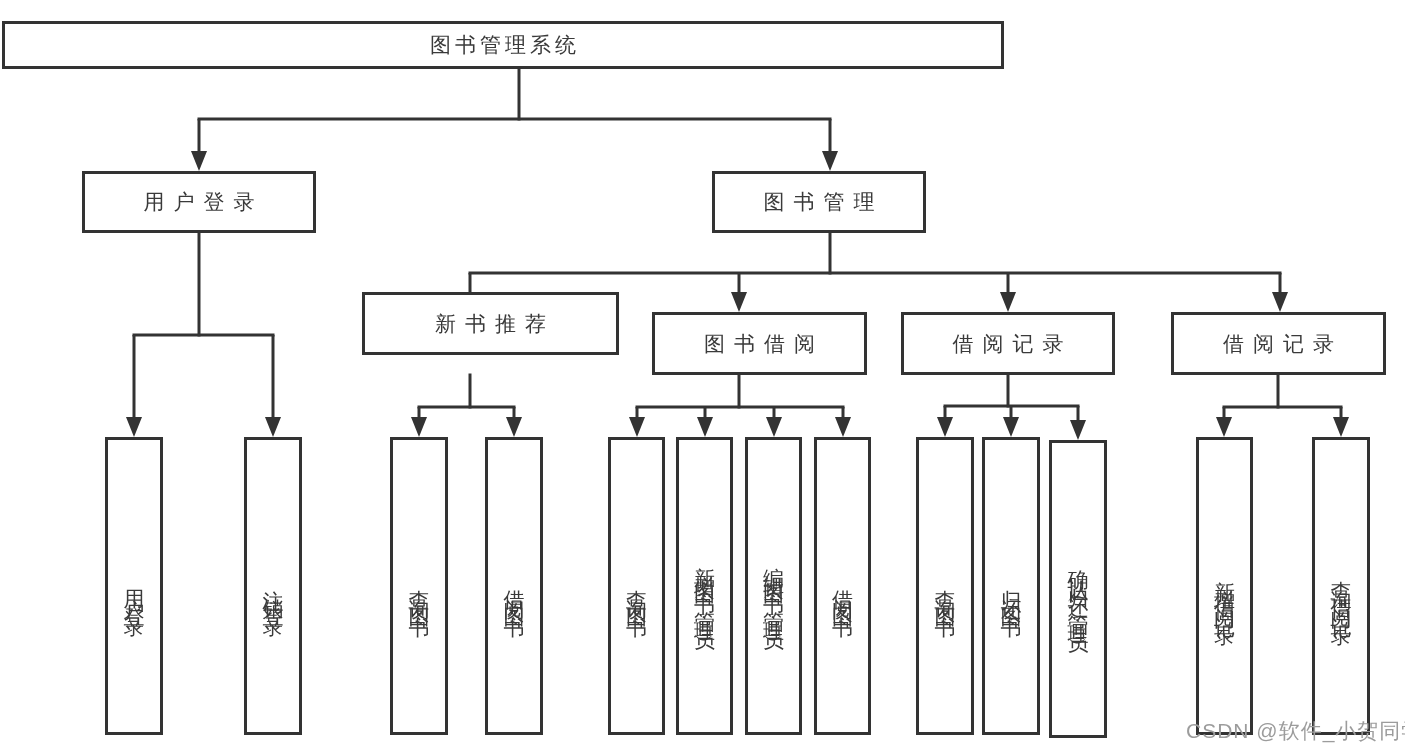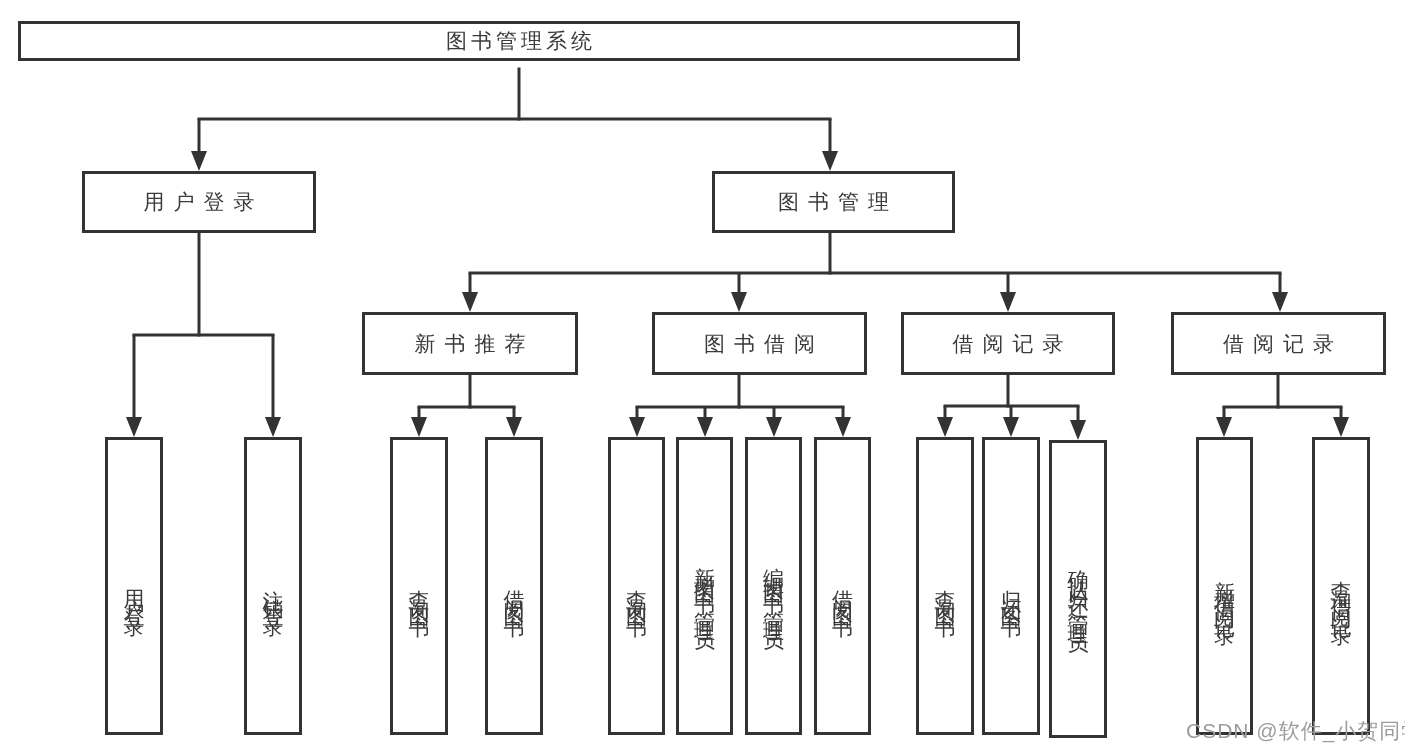--- a/index.html
+++ b/index.html
@@ -94,30 +94,30 @@
       <line x1="1078" y1="406" x2="1078" y2="423" stroke="#333333" stroke-width="3"></line>
       <polygon points="1070,420 1086,420 1078,440" fill="#333333"></polygon>
       <line x1="1278" y1="375" x2="1278" y2="407" stroke="#333333" stroke-width="3" stroke-linecap="square"></line>
       <line x1="1224" y1="407" x2="1341" y2="407" stroke="#333333" stroke-width="3" stroke-linecap="square"></line>
       <line x1="1224" y1="407" x2="1224" y2="420" stroke="#333333" stroke-width="3"></line>
       <polygon points="1216,417 1232,417 1224,437" fill="#333333"></polygon>
       <line x1="1341" y1="407" x2="1341" y2="420" stroke="#333333" stroke-width="3"></line>
       <polygon points="1333,417 1349,417 1341,437" fill="#333333"></polygon>
     </svg>
   <div id="node-layer">
-      <div class="node h1" style="left: 18px; top: 21px; width: 1002px; height: 40px; border-color: rgb(51, 51, 51);">
+      <div class="node h1" style="left: 2px; top: 21px; width: 1002px; height: 48px; border-color: rgb(51, 51, 51);">
         <span style="color: rgb(58, 58, 58);">图书管理系统</span>
       </div>
       <div class="node h2" style="left: 82px; top: 171px; width: 234px; height: 62px; border-color: rgb(51, 51, 51);">
         <span style="color: rgb(58, 58, 58);">用户登录</span>
       </div>
-      <div class="node h2" style="left: 712px; top: 171px; width: 243px; height: 62px; border-color: rgb(51, 51, 51);">
+      <div class="node h2" style="left: 712px; top: 171px; width: 214px; height: 62px; border-color: rgb(51, 51, 51);">
         <span style="color: rgb(58, 58, 58);">图书管理</span>
       </div>
-      <div class="node h2" style="left: 362px; top: 312px; width: 216px; height: 63px; border-color: rgb(51, 51, 51);">
+      <div class="node h2" style="left: 362px; top: 292px; width: 257px; height: 63px; border-color: rgb(51, 51, 51);">
         <span style="color: rgb(58, 58, 58);">新书推荐</span>
       </div>
       <div class="node h2" style="left: 652px; top: 312px; width: 215px; height: 63px; border-color: rgb(51, 51, 51);">
         <span style="color: rgb(58, 58, 58);">图书借阅</span>
       </div>
       <div class="node h2" style="left: 901px; top: 312px; width: 214px; height: 63px; border-color: rgb(51, 51, 51);">
         <span style="color: rgb(58, 58, 58);">借阅记录</span>
       </div>
       <div class="node h2" style="left: 1171px; top: 312px; width: 215px; height: 63px; border-color: rgb(51, 51, 51);">
         <span style="color: rgb(58, 58, 58);">借阅记录</span>

